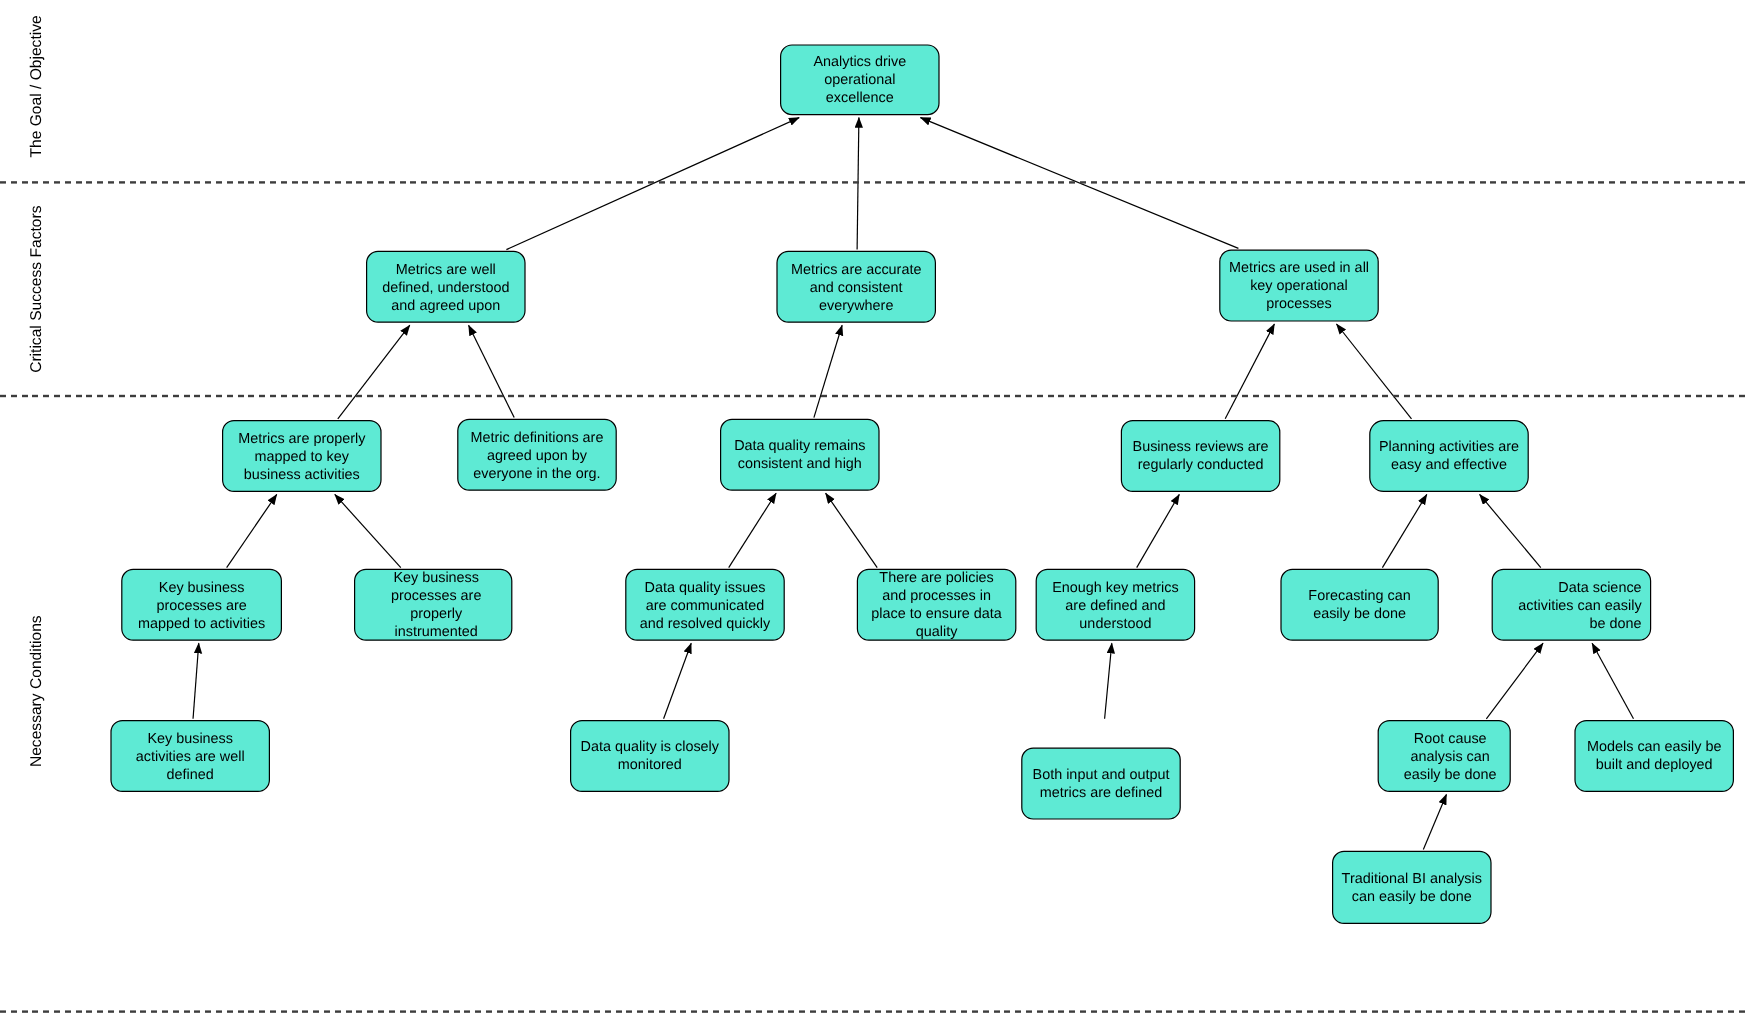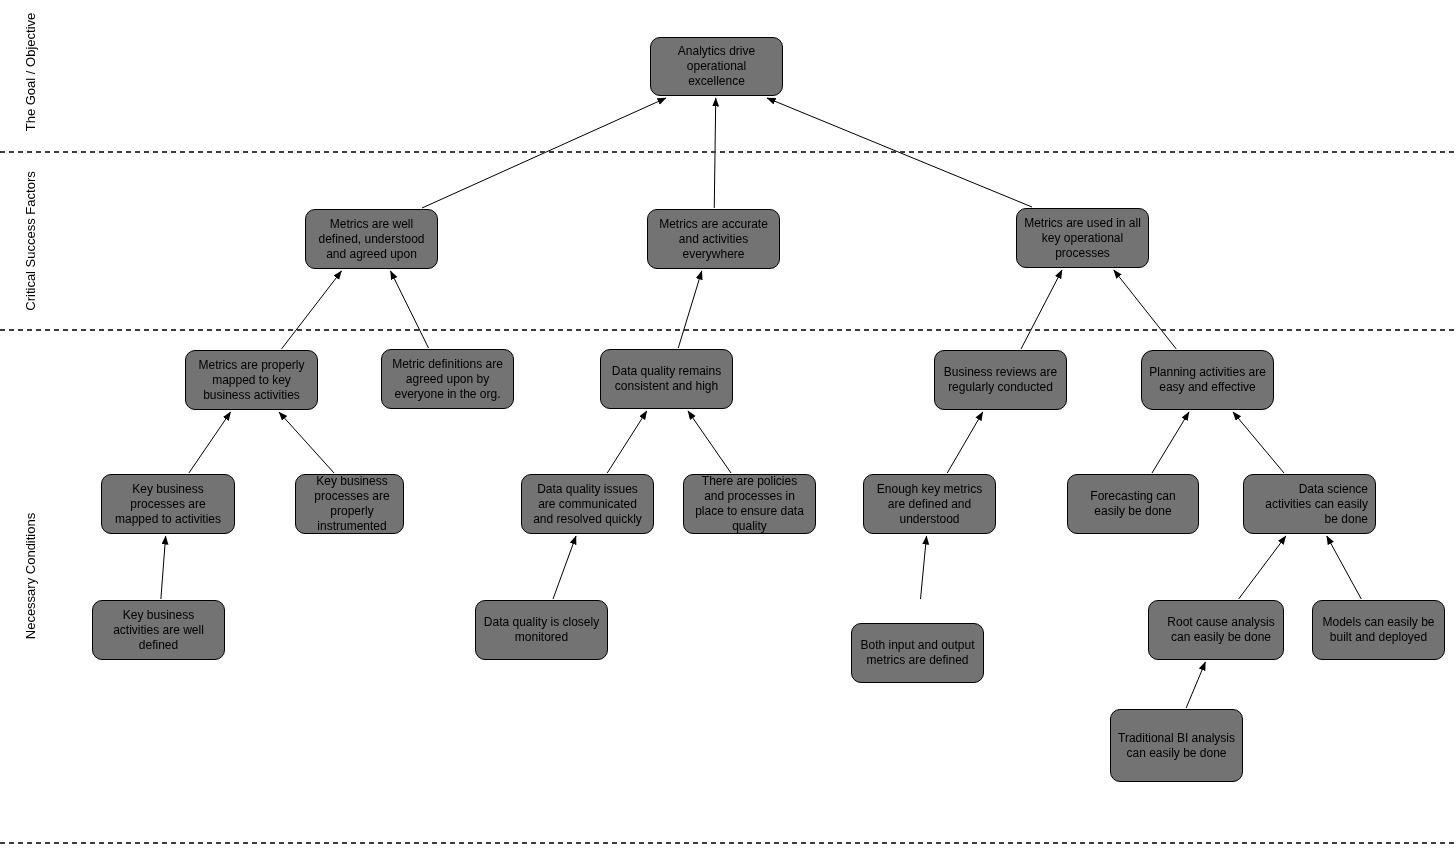--- a/index.html
+++ b/index.html
@@ -15,21 +15,21 @@
     width: 1456px; height: 851px;
   }
   #edge-layer {
     position: absolute; left: 0; top: 0;
     width: 1456px; height: 851px;
     pointer-events: none;
   }
   .node {
     position: absolute;
     box-sizing: border-box;
-    background: #737373;
+    background: #5eead4;
     border: 1px solid #000000;
     border-radius: 10px;
     display: flex;
     align-items: center;
     justify-content: center;
     text-align: center;
     font-size: 12px;
     line-height: 1.25;
     color: #000000;
     padding: 3px 7px;
@@ -86,21 +86,21 @@
   </svg>
 
   <div id="node-layer">
       <div class="node" style="left: 650px; top: 37px; width: 133px; height: 59px;">
         <span>Analytics drive operational excellence</span>
       </div>
       <div class="node" style="left: 305px; top: 209px; width: 133px; height: 60px;">
         <span>Metrics are well defined, understood and agreed upon</span>
       </div>
       <div class="node" style="left: 647px; top: 209px; width: 133px; height: 60px;">
-        <span>Metrics are accurate and activities everywhere</span>
+        <span>Metrics are accurate and consistent everywhere</span>
       </div>
       <div class="node" style="left: 1016px; top: 208px; width: 133px; height: 60px;">
         <span>Metrics are used in all key operational processes</span>
       </div>
       <div class="node" style="left: 185px; top: 350px; width: 133px; height: 60px;">
         <span>Metrics are properly mapped to key business activities</span>
       </div>
       <div class="node" style="left: 381px; top: 349px; width: 133px; height: 60px;">
         <span>Metric definitions are agreed upon by everyone in the org.</span>
       </div>
@@ -109,54 +109,54 @@
       </div>
       <div class="node" style="left: 934px; top: 350px; width: 133px; height: 60px;">
         <span>Business reviews are regularly conducted</span>
       </div>
       <div class="node" style="left: 1141px; top: 350px; width: 133px; height: 60px; border-radius: 12px;">
         <span>Planning activities are easy and effective</span>
       </div>
       <div class="node" style="left: 101px; top: 474px; width: 134px; height: 60px;">
         <span>Key business processes are mapped to activities</span>
       </div>
-      <div class="node" style="left: 295px; top: 474px; width: 109px; height: 60px; padding-left: 12px;">
+      <div class="node" style="left: 295px; top: 474px; width: 132px; height: 60px; padding-left: 12px;">
         <span>Key business processes are properly instrumented</span>
       </div>
       <div class="node" style="left: 521px; top: 474px; width: 133px; height: 60px;">
         <span>Data quality issues are communicated and resolved quickly</span>
       </div>
-      <div class="node" style="left: 683px; top: 474px; width: 133px; height: 60px;">
+      <div class="node" style="left: 714px; top: 474px; width: 133px; height: 60px;">
         <span>There are policies and processes in place to ensure data quality</span>
       </div>
       <div class="node" style="left: 863px; top: 474px; width: 133px; height: 60px;">
         <span>Enough key metrics are defined and understood</span>
       </div>
       <div class="node" style="left: 1067px; top: 474px; width: 132px; height: 60px;">
         <span>Forecasting can easily be done</span>
       </div>
       <div class="node" style="left: 1243px; top: 474px; width: 133px; height: 60px; text-align: right;">
         <span>Data science activities can easily be done</span>
       </div>
       <div class="node" style="left: 92px; top: 600px; width: 133px; height: 60px;">
         <span>Key business activities are well defined</span>
       </div>
       <div class="node" style="left: 475px; top: 600px; width: 133px; height: 60px;">
         <span>Data quality is closely monitored</span>
       </div>
       <div class="node" style="left: 851px; top: 600px; width: 133px; height: 60px; margin-top: 23px;">
         <span>Both input and output metrics are defined</span>
       </div>
-      <div class="node" style="left: 1148px; top: 600px; width: 136px; height: 60px; padding-left: 17px;">
+      <div class="node" style="left: 1148px; top: 600px; width: 111px; height: 60px; padding-left: 17px;">
         <span>Root cause analysis can easily be done</span>
       </div>
       <div class="node" style="left: 1312px; top: 600px; width: 133px; height: 60px;">
         <span>Models can easily be built and deployed</span>
       </div>
-      <div class="node" style="left: 1110px; top: 709px; width: 133px; height: 73px;">
+      <div class="node" style="left: 1110px; top: 709px; width: 133px; height: 61px;">
         <span>Traditional BI analysis can easily be done</span>
       </div>
     </div>
 
   <div class="section-label" id="section-label-0" style="left: 30px; top: 72px;">The Goal / Objective</div>
   <div class="section-label" id="section-label-1" style="left: 30px; top: 241px;">Critical Success Factors</div>
   <div class="section-label" id="section-label-2" style="left: 30px; top: 576px;">Necessary Conditions</div>
 
   <div id="divider-layer">
       <div class="divider" style="top: 151px;"></div>

